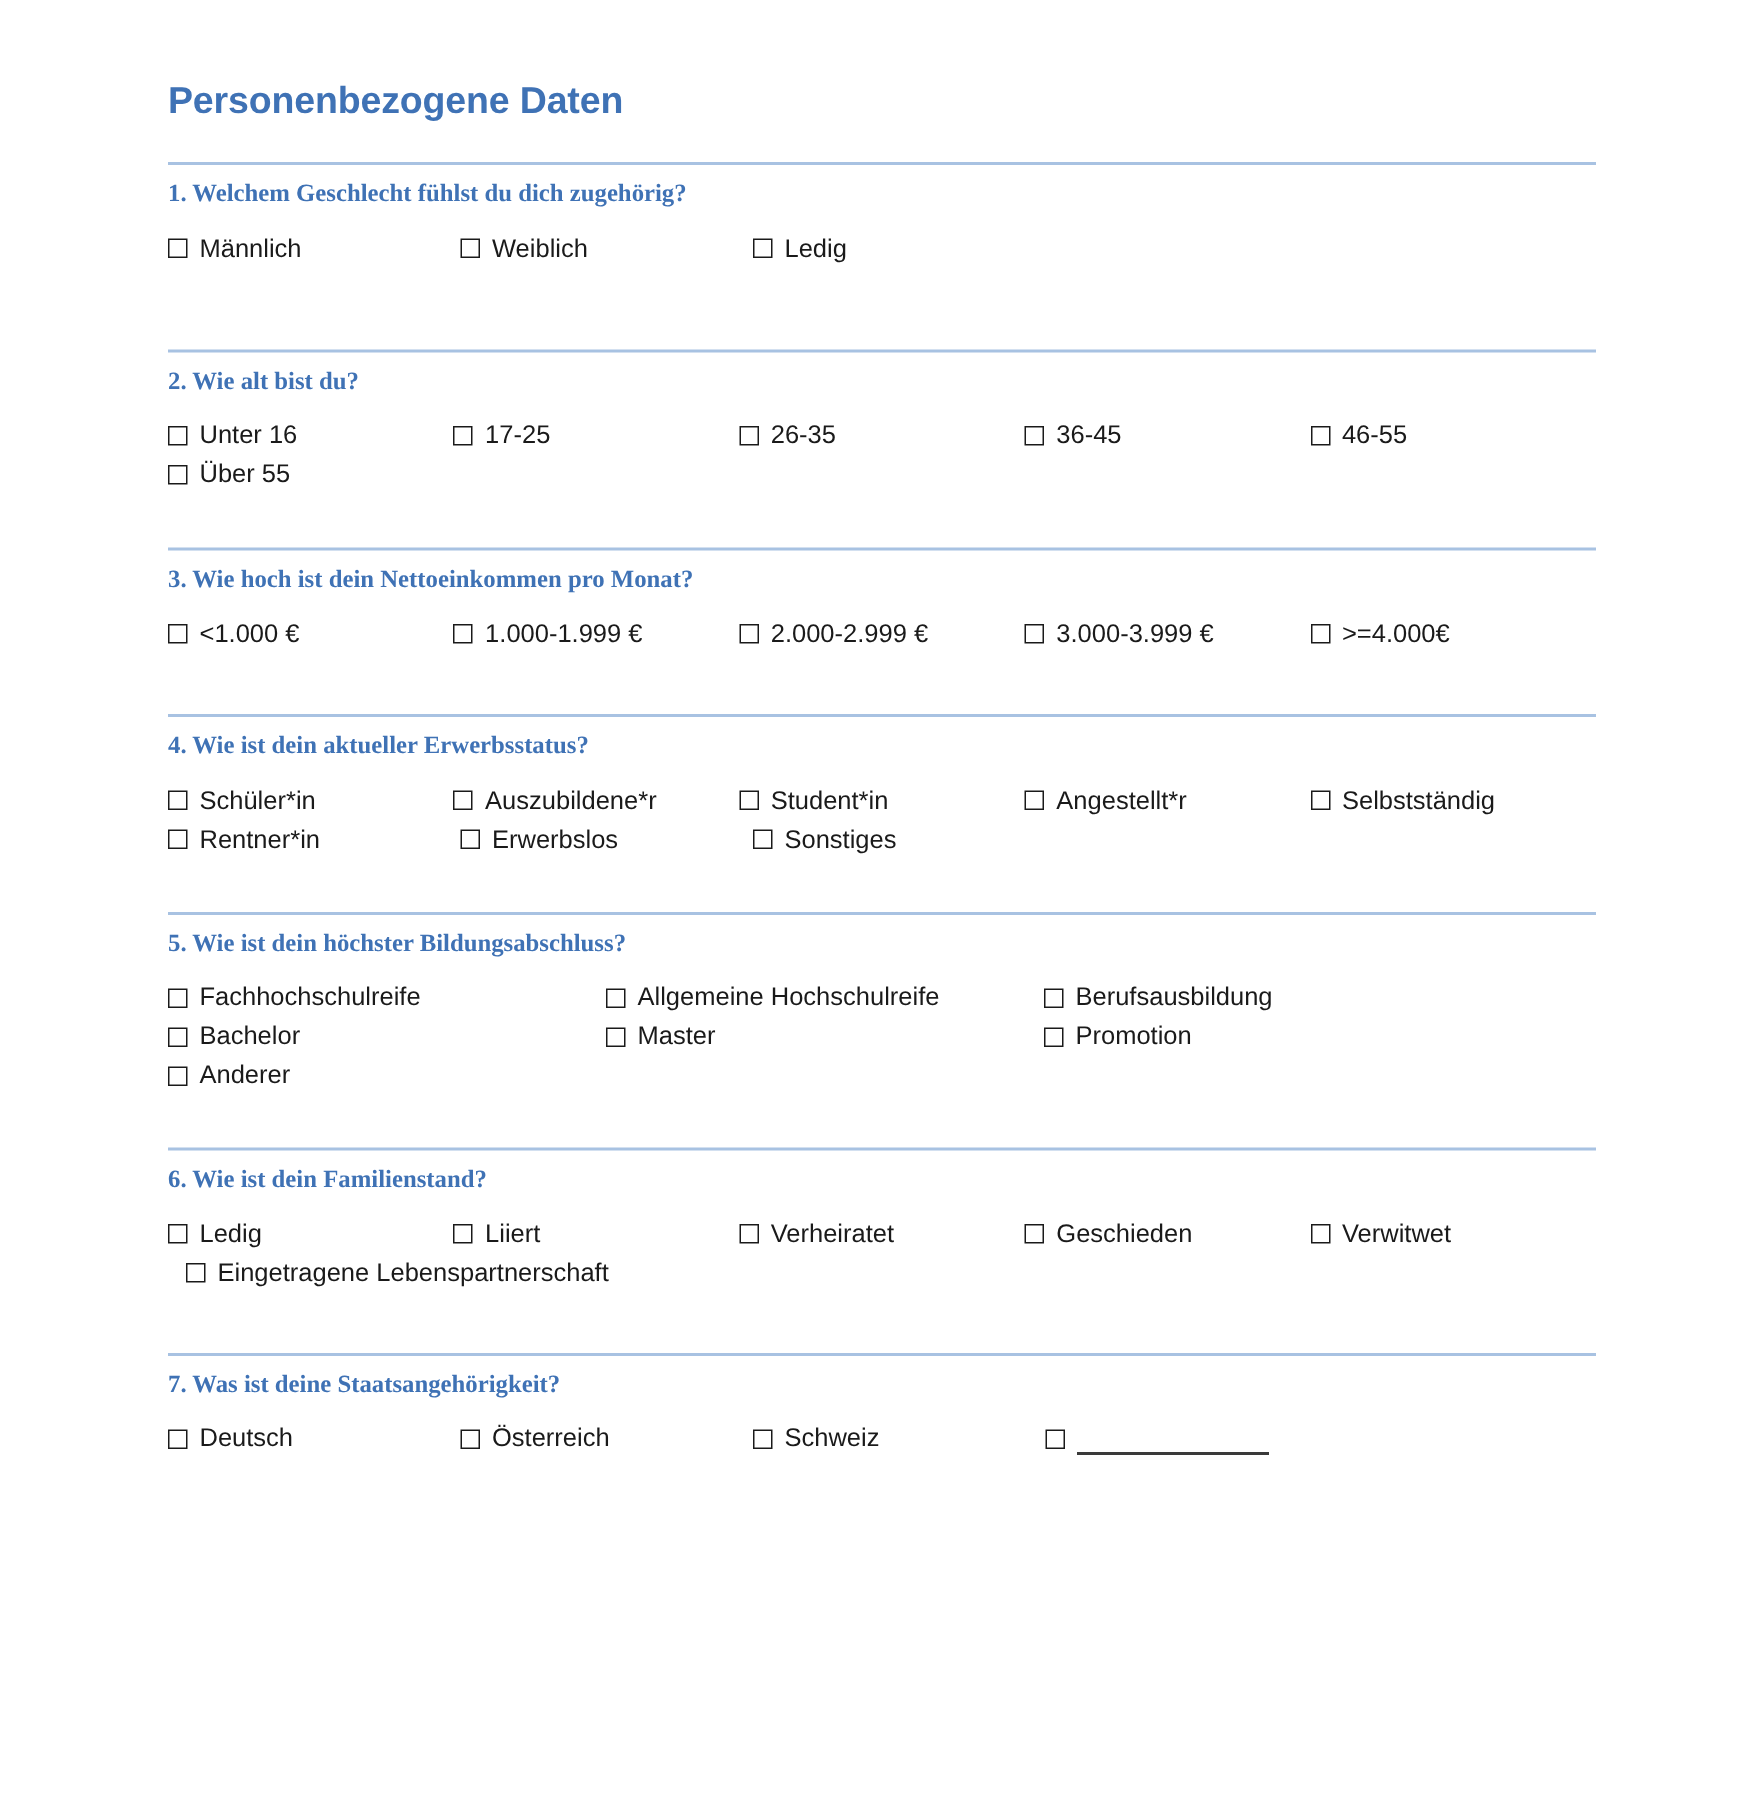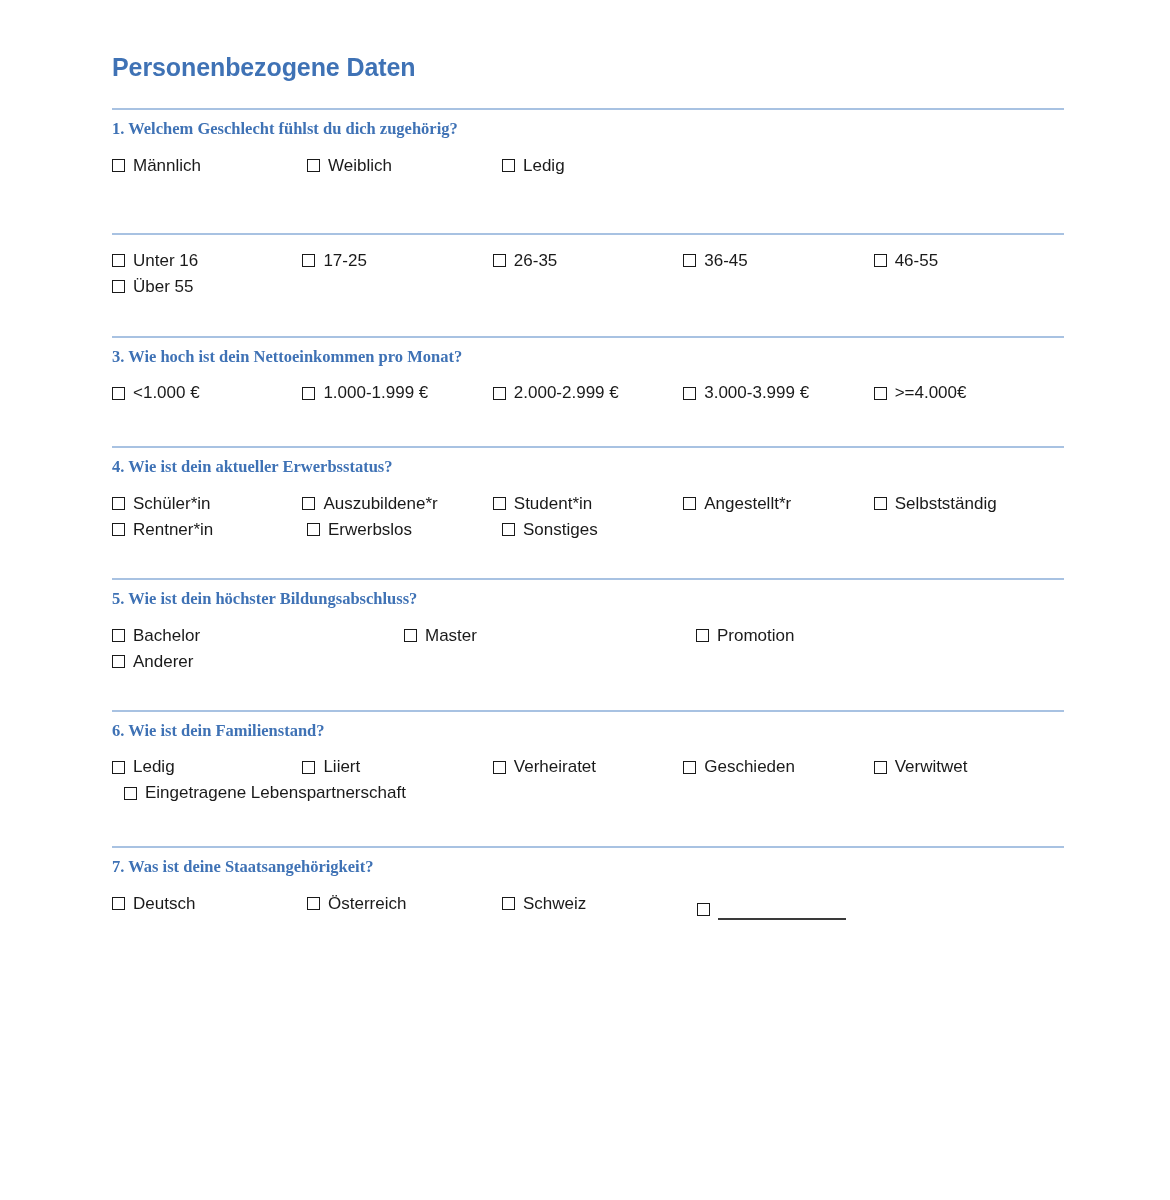--- a/index.html
+++ b/index.html
@@ -63,21 +63,21 @@
     font-family: Liberation Serif, serif;
   }
 
   .options {
     margin-top: 13px;
     position: relative;
   }
 
   .opt-row {
     display: flex;
-    align-items: flex-end;
+    align-items: center;
     line-height: 26px;
   }
 
   .opt {
     display: flex;
     align-items: center;
     font-size: 17px;
     color: #1a1a1a;
     white-space: nowrap;
     line-height: 26px;
@@ -148,20 +148,21 @@
             <span class="checkbox"></span>
             <span class="opt-label">Ledig</span>
           </label>
         </div>
       </div>
     </div>
     <div class="sec-gap-1"></div>
 
     <div class="rule"></div>
     <div class="section">
+      <div class="q-title">2. Wie alt bist du?</div>
       <div class="options">
         <div class="opt-row">
           <label class="opt c5">
             <span class="checkbox"></span>
             <span class="opt-label">Unter 16</span>
           </label>
           <label class="opt c5">
             <span class="checkbox"></span>
             <span class="opt-label">17-25</span>
           </label>
@@ -259,20 +260,34 @@
           </label>
         </div>
       </div>
     </div>
     <div class="sec-gap-4"></div>
 
     <div class="rule"></div>
     <div class="section">
       <div class="q-title">5. Wie ist dein höchster Bildungsabschluss?</div>
       <div class="options">
+        <div class="opt-row">
+          <label class="opt c3">
+            <span class="checkbox"></span>
+            <span class="opt-label">Fachhochschulreife</span>
+          </label>
+          <label class="opt c3">
+            <span class="checkbox"></span>
+            <span class="opt-label">Allgemeine Hochschulreife</span>
+          </label>
+          <label class="opt c3">
+            <span class="checkbox"></span>
+            <span class="opt-label">Berufsausbildung</span>
+          </label>
+        </div>
         <div class="opt-row">
           <label class="opt c3">
             <span class="checkbox"></span>
             <span class="opt-label">Bachelor</span>
           </label>
           <label class="opt c3">
             <span class="checkbox"></span>
             <span class="opt-label">Master</span>
           </label>
           <label class="opt c3">

